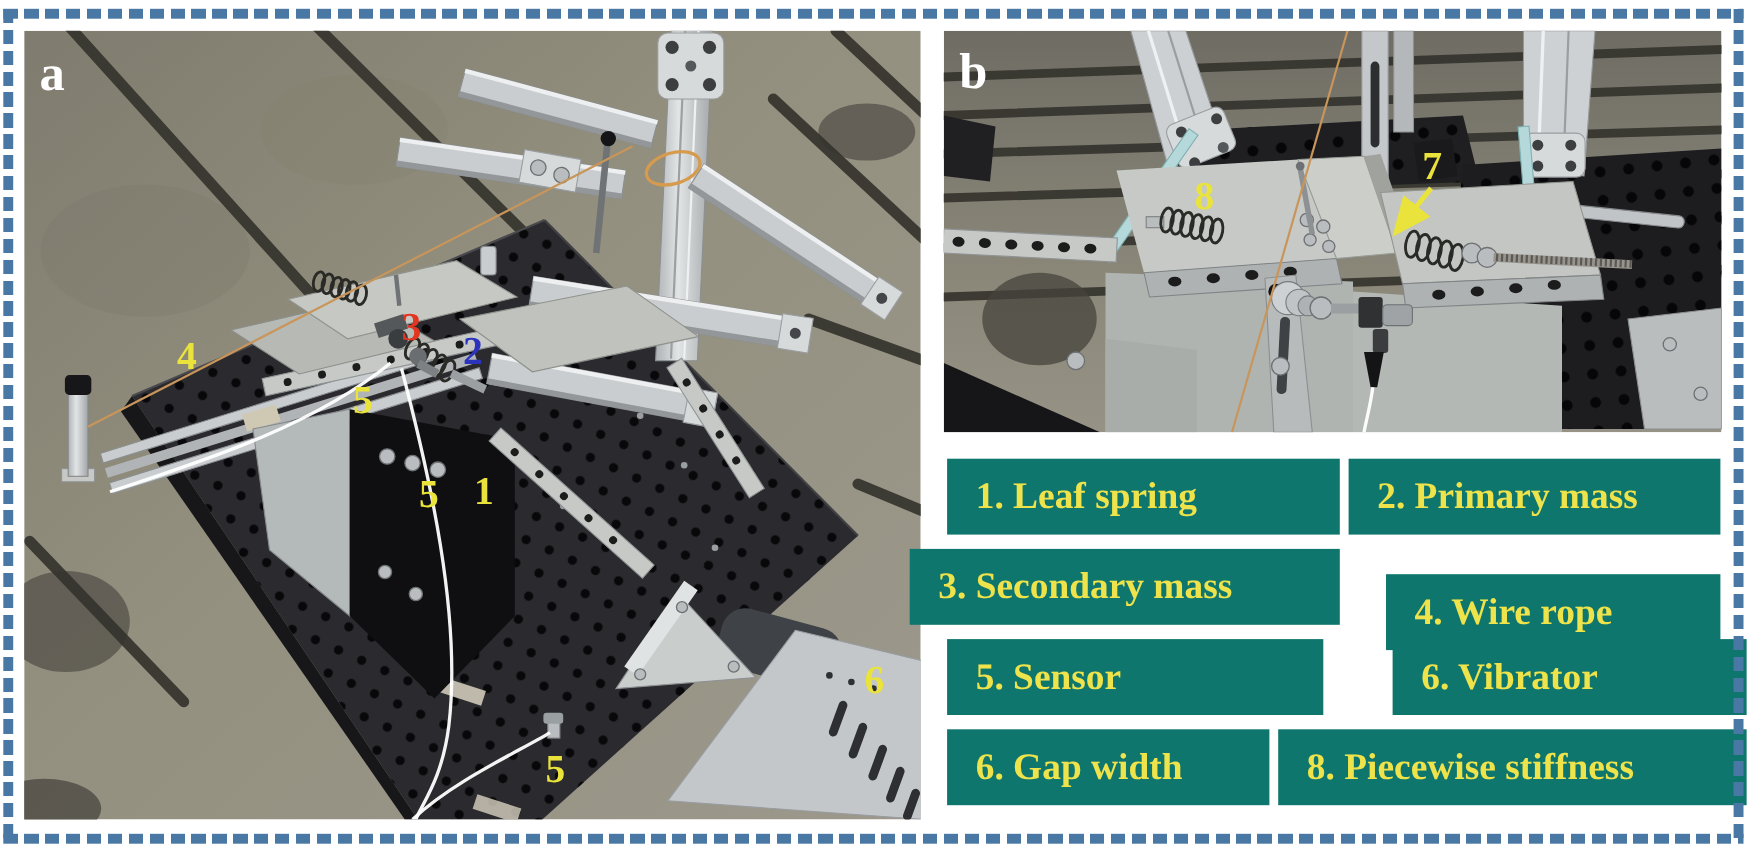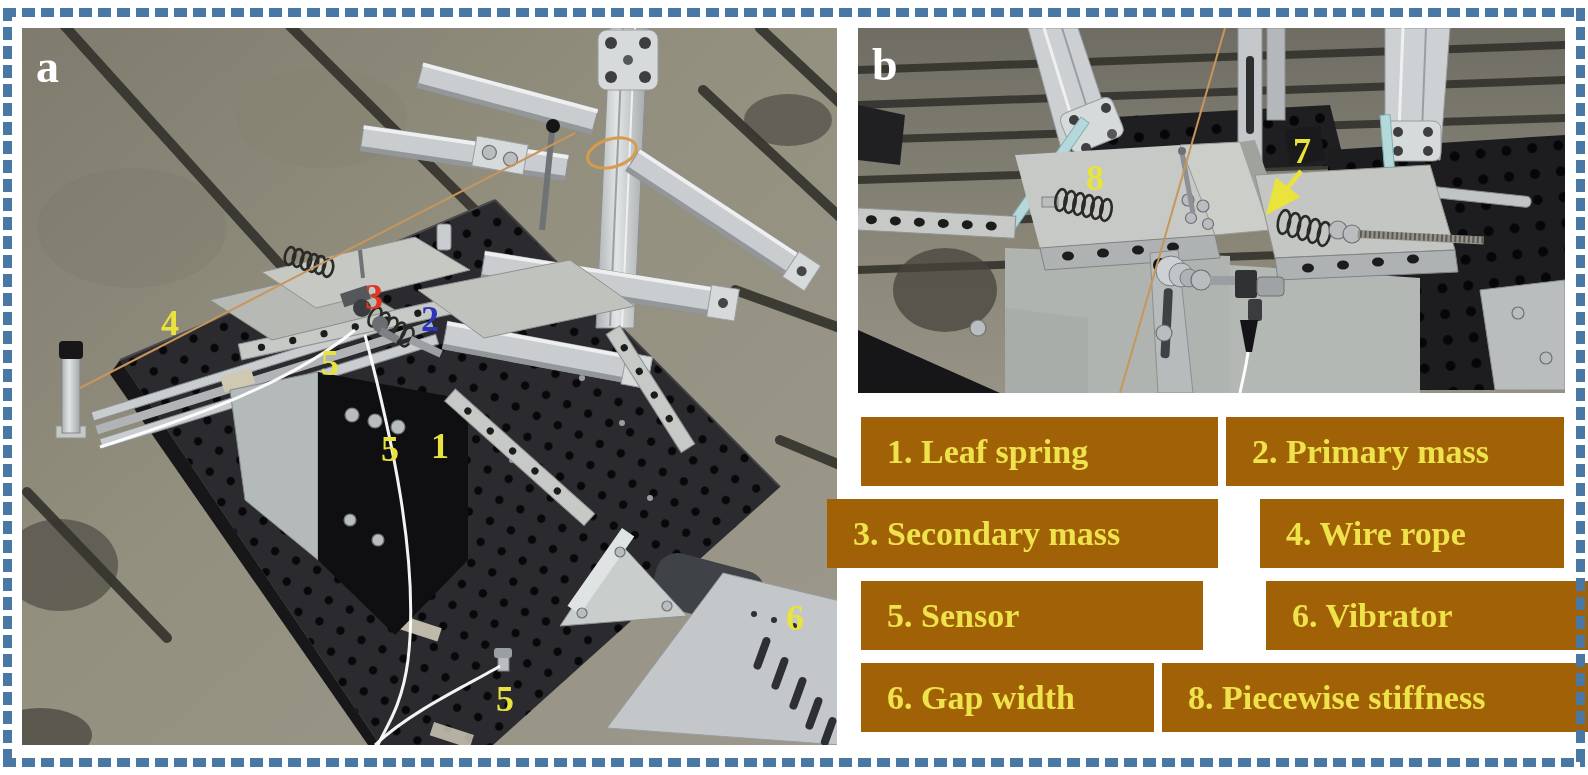--- a/index.html
+++ b/index.html
@@ -8,21 +8,21 @@
   
   .edge{position:absolute;}
   .edge.h{height:9px;left:3px;width:1582px;
     background:repeating-linear-gradient(90deg,#4a78a4 0 13px,transparent 13px 19px);}
   .edge.v{width:9px;top:8px;height:759px;
     background:repeating-linear-gradient(180deg,#4a78a4 0 13px,transparent 13px 19px);}
   .edge.top{top:8px;} .edge.bot{top:758px;}
   .edge.lft{left:3px;} .edge.rgt{left:1576px;}
   .panel{position:absolute;display:block;}
   
-  .lg{position:absolute;height:69px;background:#a16207;display:flex;align-items:center;
+  .lg{position:absolute;height:69px;background:#0f766e;display:flex;align-items:center;
       box-sizing:border-box;padding-left:26px;}
   .lg span{color:#eee34a;font-weight:bold;font-size:34px;white-space:nowrap;
       font-family:"Liberation Serif",serif;}
   
   .ann{font-family:"Liberation Serif",serif;font-weight:bold;font-size:36px;text-anchor:middle;}
   .plab{font-family:"Liberation Serif",serif;font-weight:bold;font-size:46px;fill:#ffffff;}
   .groove{stroke:#35342d;stroke-width:10;stroke-linecap:round;opacity:.92;}
   .grooveB{stroke:#33322c;stroke-width:8;stroke-linecap:round;opacity:.9;}
   .bm{fill:#c9cdcf;stroke:#8b8f92;stroke-width:1;}
   .bh{fill:#edeff0;} .bs{fill:#93979a;} .bg2{fill:#b0b4b6;}
@@ -430,21 +430,21 @@
   <div>
     <div class="lg" style="left:861px;top:417px;width:357px">
       <span>1. Leaf spring</span>
       </div>
     <div class="lg" style="left:1226px;top:417px;width:338px">
       <span>2. Primary mass</span>
       </div>
     <div class="lg" style="left:827px;top:499px;width:391px">
       <span>3. Secondary mass</span>
       </div>
-    <div class="lg" style="left:1260px;top:499px;width:304px">
+    <div class="lg" style="left:1260px;top:522px;width:304px">
       <span>4. Wire rope</span>
       </div>
     <div class="lg" style="left:861px;top:581px;width:342px">
       <span>5. Sensor</span>
       </div>
     <div class="lg" style="left:1266px;top:581px;width:364px">
       <span>6. Vibrator</span>
       </div>
     <div class="lg" style="left:861px;top:663px;width:293px">
       <span>6. Gap width</span>

